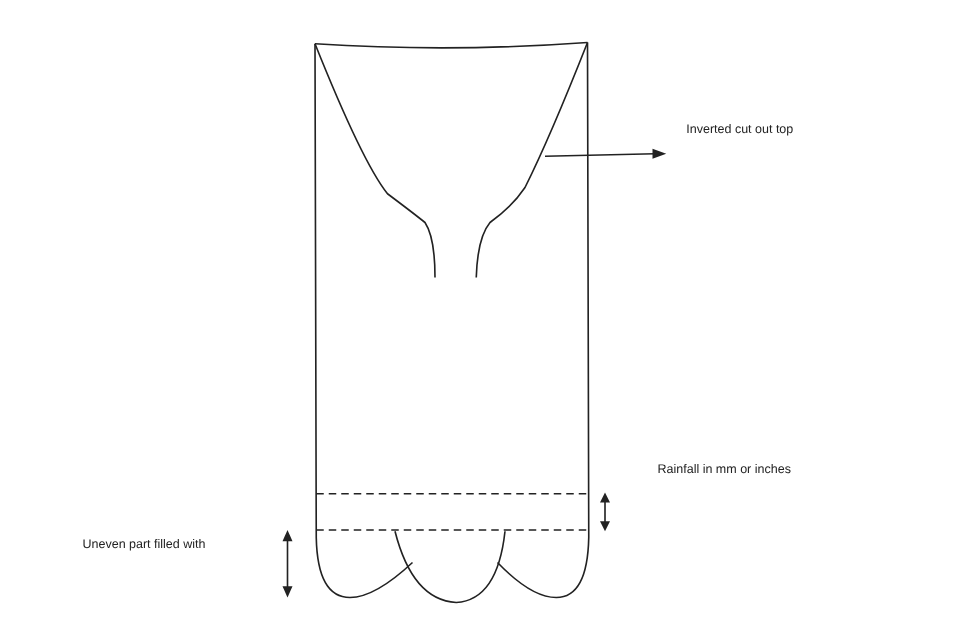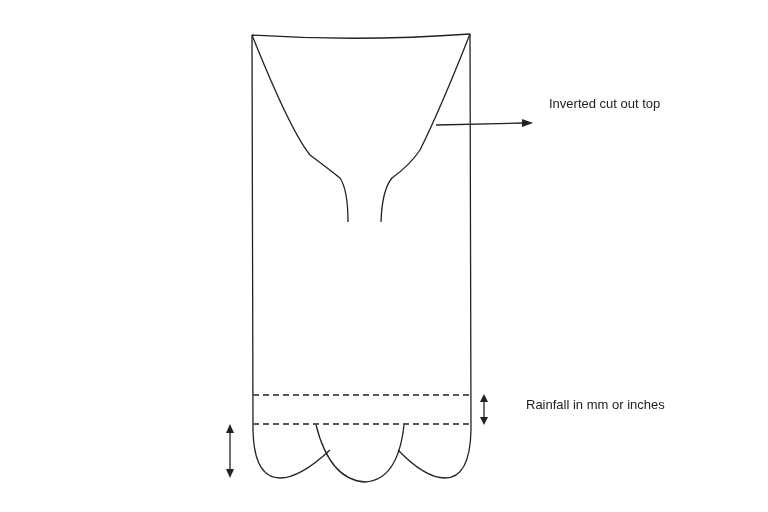--- a/index.html
+++ b/index.html
@@ -1,19 +1,19 @@
 <!DOCTYPE html>
 <html><head>
 <meta charset="utf-8">
 <style>
   html, body { margin: 0; padding: 0; background: #ffffff; }
   body { width: 768px; height: 512px; position: relative; overflow: hidden;
          font-family: "Liberation Sans", "DejaVu Sans", sans-serif; }
   svg.diagram { position: absolute; left: 0; top: 0; }
-  .label { position: absolute; font-size: 13px; color: #222; line-height: 16px; }
+  .label { position: absolute; font-size: 10px; color: #222; line-height: 16px; }
 </style>
 </head>
 <body>
 
 <svg class="diagram" width="768" height="512" viewBox="0 0 768 512">
   <g fill="none" stroke="#222" stroke-width="1.3">
 
     <path d="M252,35 Q360,42 470,34"></path>
     <path d="M252,35 L253,430 Q254,478 280,478 Q300,478 330,450"></path>
     <path d="M470,34 L471,430 Q470,478 445,478 Q425,478 398,450"></path>
@@ -35,15 +35,16 @@
   <g fill="#222" stroke="none">
     <polygon points="533,123 522,119 522,127"></polygon>
     <polygon points="484,394 480,402 488,402"></polygon>
     <polygon points="484,425 480,417 488,417"></polygon>
     <polygon points="230,424 226,433 234,433"></polygon>
     <polygon points="230,478 226,469 234,469"></polygon>
   </g>
 </svg>
 
 <div class="label" style="left:549px; top:96px;">Inverted cut out top</div>
-<div class="label" style="left:526px; top:397px;">Rainfall in mm or inches</div>
+<div class="label" style="left:526px; top:368px;">Rainfall in mm or inches</div>
 <div class="label" style="left:66px; top:428px;">
+  <div>Uneven part filled with</div>
 </div>
 
 </body></html>

